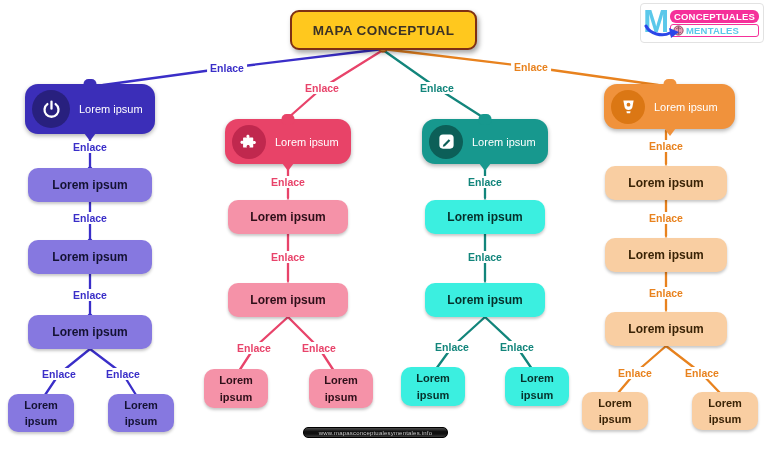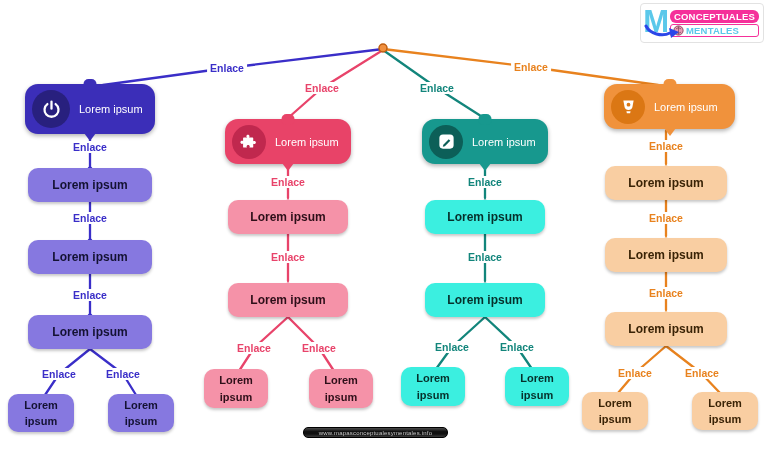--- a/index.html
+++ b/index.html
@@ -103,20 +103,21 @@
     <polyline class="ln c4" points="666,272 666,310"></polyline>
     <polyline class="ln c4" points="666,346 635,373 618,393"></polyline>
     <polyline class="ln c4" points="666,346 701,373 720,393"></polyline>
     <circle class="d4" cx="666" cy="168" r="2.5"></circle>
     <circle class="d4" cx="666" cy="240" r="2.5"></circle>
     <circle class="d4" cx="666" cy="314" r="2.5"></circle>
 
     <circle cx="383" cy="48" r="4" fill="#F09040" stroke="#BF5E10" stroke-width="1.5"></circle>
   </svg>
 
+  <div class="title">MAPA CONCEPTUAL</div>
 
   <div class="logo">
     <div class="logo-m">M</div>
     <svg class="logo-arrow" width="36" height="15" viewBox="0 0 36 15">
       <path d="M2 2c4 8 16 11 24 7" fill="none" stroke="#2B46E8" stroke-width="3" stroke-linecap="round"></path>
       <path d="M25 4l10 4-8 6z" fill="#2B46E8"></path>
     </svg>
     <div class="logo-right">
       <div class="logo-row1">CONCEPTUALES</div>
       <div class="logo-row2">

